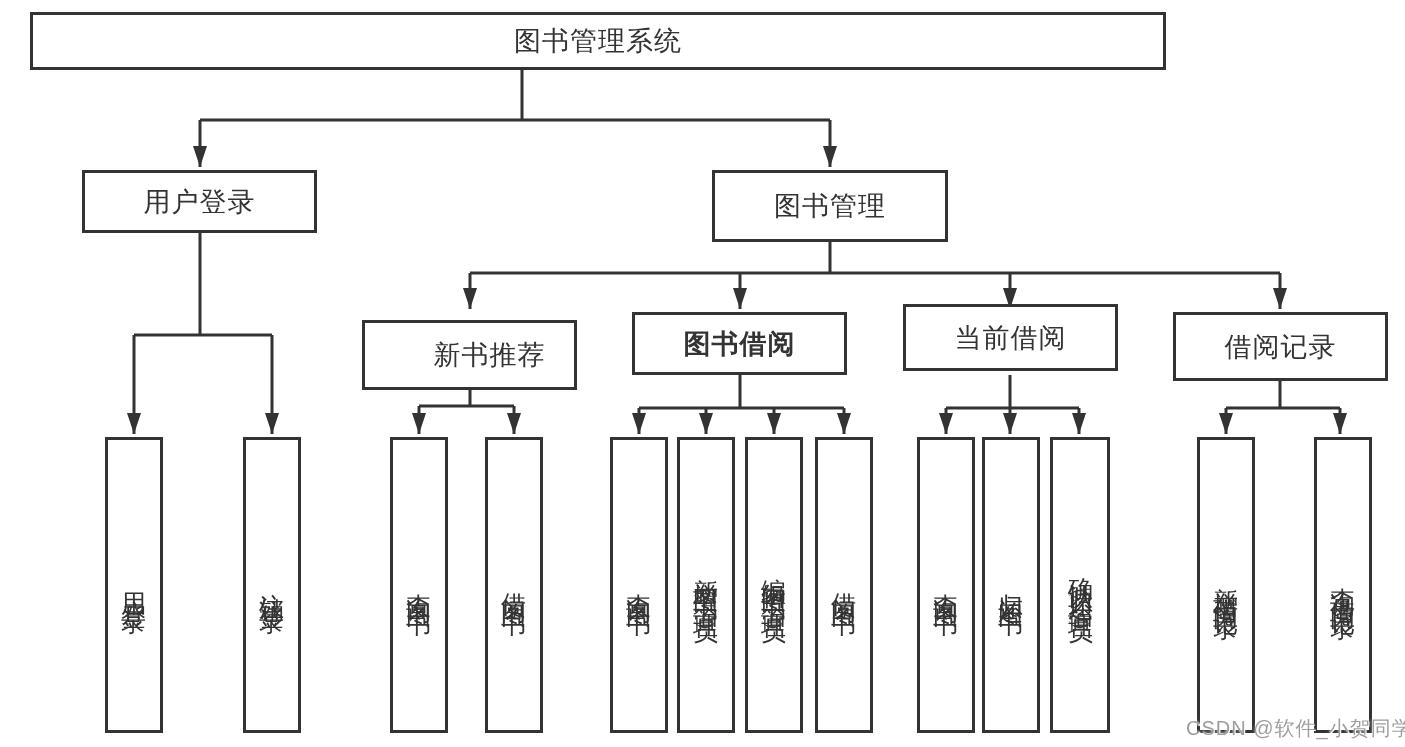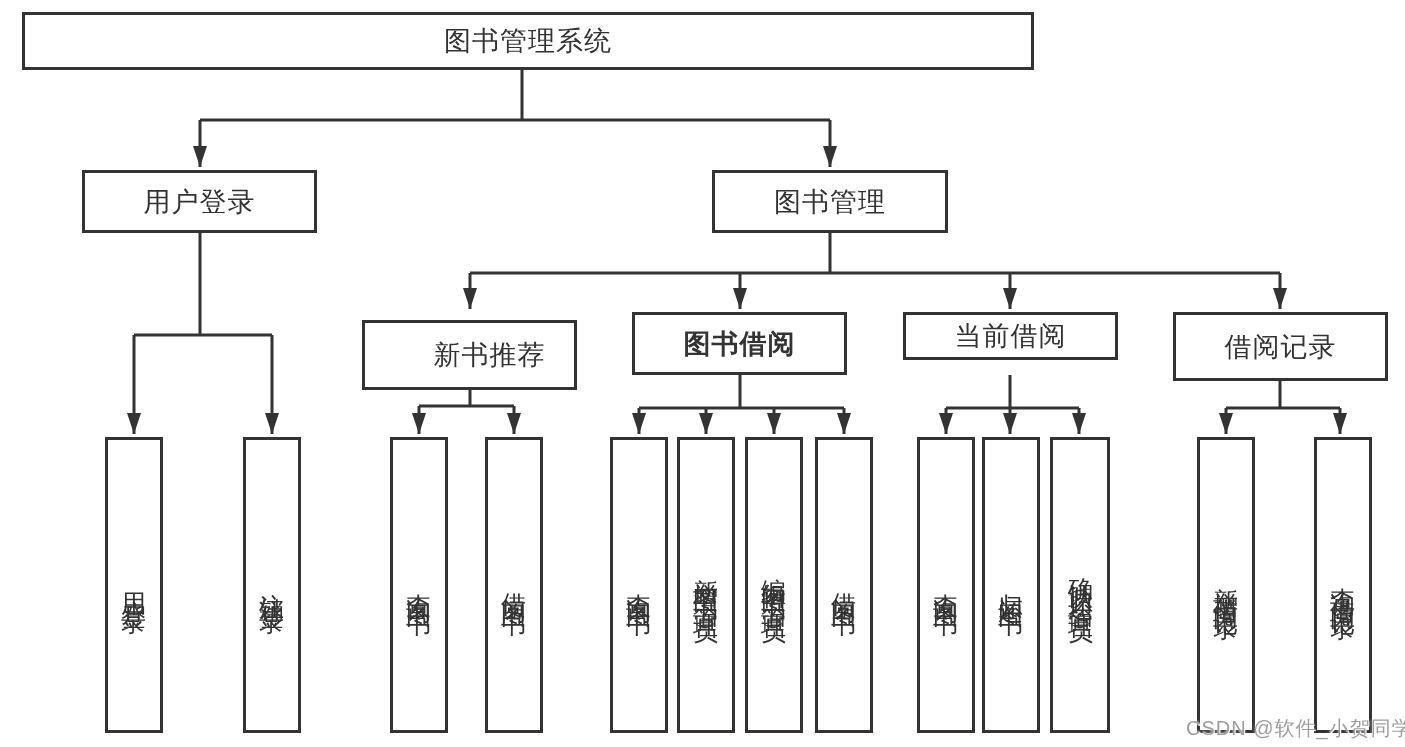--- a/index.html
+++ b/index.html
@@ -15,26 +15,26 @@
     position:absolute; box-sizing:border-box; z-index:2;
     border:3px solid var(--border,#333333); background:#ffffff;
     color:var(--text,#333333);
   }
   .h { display:flex; align-items:center; justify-content:center; font-size:27px; letter-spacing:1px; }
   .v {
     writing-mode:vertical-rl; text-orientation:mixed; text-align:center;
     font-size:25px; letter-spacing:6px; line-height:52px; width:58px; top:437px; height:296px;
   }
 
-  .root            { left:22px;  top:12px;  width:1012px; height:58px; }
+  .root            { left:30px;  top:12px;  width:1136px; height:58px; }
   .b-user-login    { left:82px;  top:170px; width:235px; height:63px; }
-  .b-book-mgmt     { left:712px; top:170px; width:236px; height:63px; }
+  .b-book-mgmt     { left:712px; top:170px; width:236px; height:72px; }
   .b-new-books     { left:362px; top:320px; width:215px; height:70px;padding-left:40px; }
   .b-book-borrow   { left:632px; top:312px; width:215px; height:63px;font-weight:bold; }
-  .b-current-borrow{ left:903px; top:312px; width:215px; height:48px; }
+  .b-current-borrow{ left:903px; top:304px; width:215px; height:67px; }
   .b-borrow-records{ left:1173px;top:312px; width:215px; height:69px; }
 
   .lf-ul-0 { left:105px; }
   .lf-ul-1 { left:243px; }
   .lf-nb-0 { left:390px; }
   .lf-nb-1 { left:485px; }
   .lf-bb-0 { left:610px; }
   .lf-bb-1 { left:677px; }
   .lf-bb-2 { left:745px; }
   .lf-bb-3 { left:815px; }

